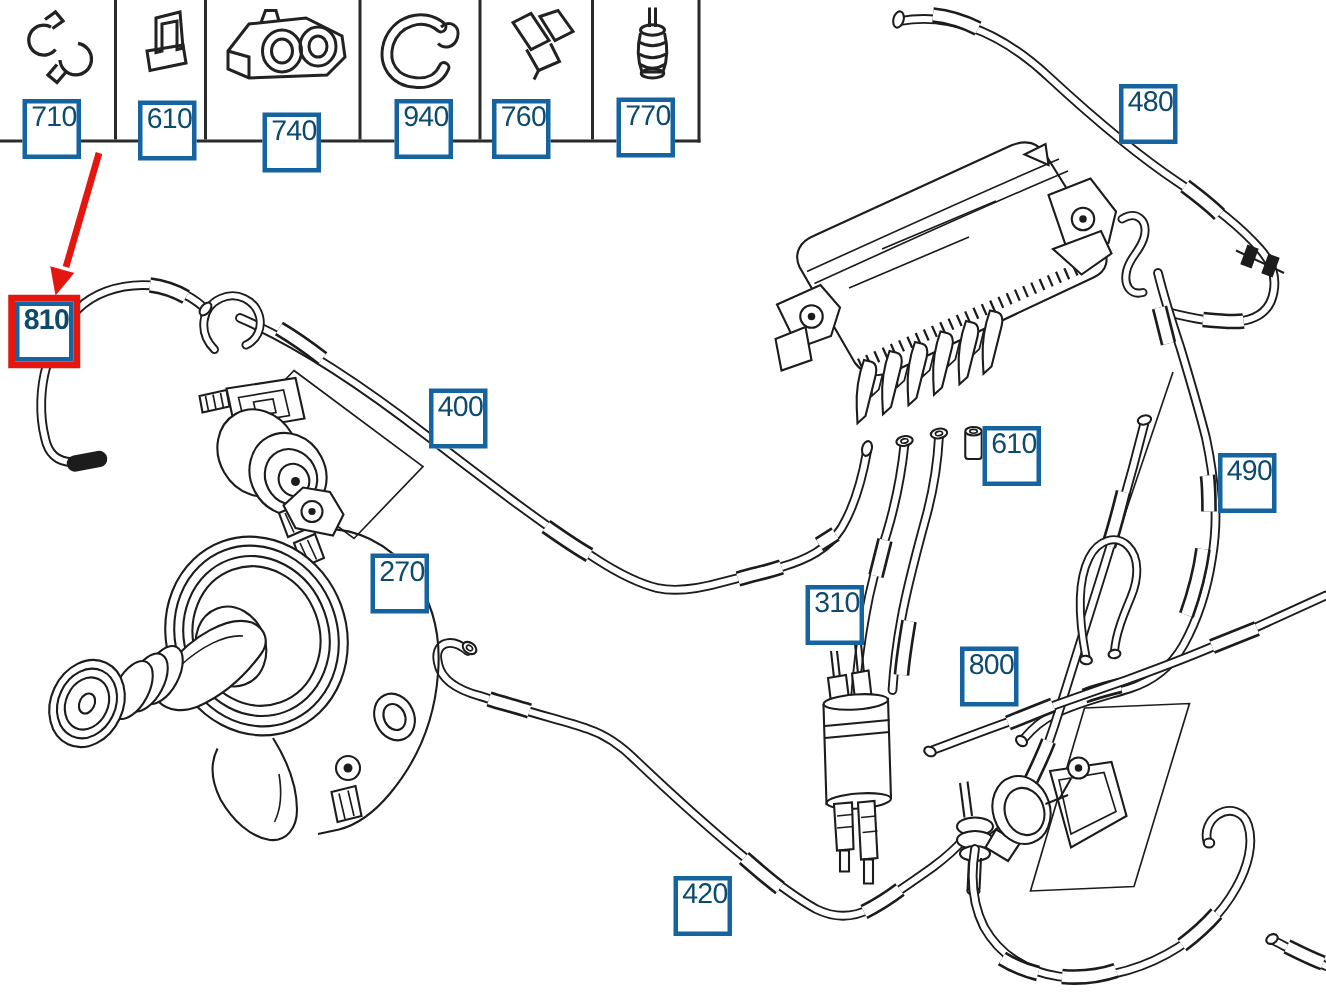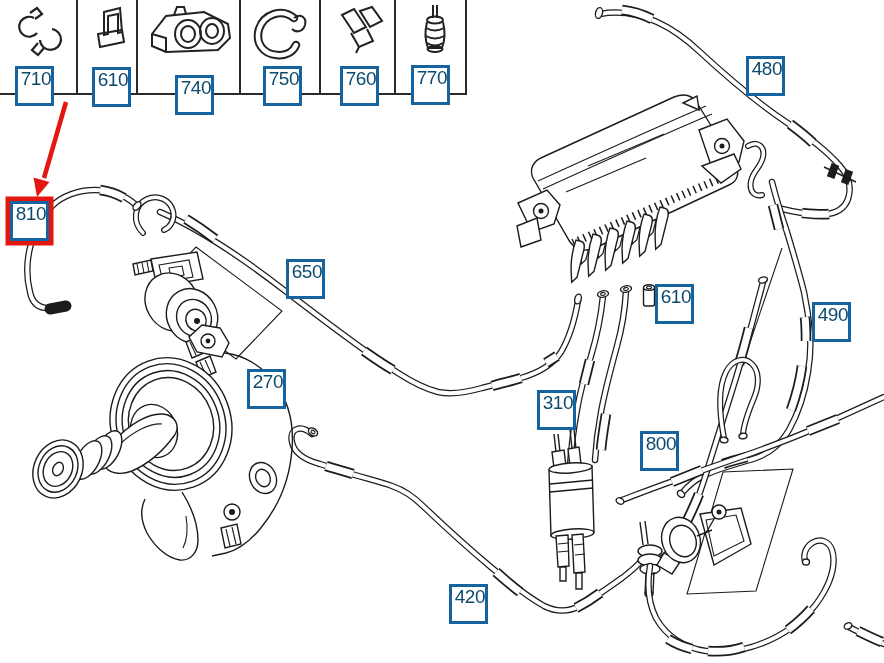--- a/index.html
+++ b/index.html
@@ -13,21 +13,21 @@
   .sw{fill:none;stroke:#fff;stroke-width:7;stroke-linecap:butt;}
   .tb{fill:none;stroke:#1c1c1c;stroke-width:6;stroke-linecap:round;}
   .tw{fill:none;stroke:#fff;stroke-width:3.5;stroke-linecap:round;}
   .ln{fill:none;stroke:#1c1c1c;stroke-width:1.4;}
   .lt{fill:none;stroke:#1c1c1c;stroke-width:1.1;}
   .wf{fill:#fff;stroke:#1c1c1c;stroke-width:1.4;}
   .dk{fill:#1c1c1c;stroke:none;}
   .callout{position:absolute;box-sizing:border-box;width:39px;height:40px;background:#fff;
            border:3px solid #15639f;color:#0c4a6e;font-size:19px;line-height:20px;
            text-align:right;letter-spacing:-0.5px;z-index:5;}
-  .callout.hl{box-shadow:0 0 0 4.5px #e3170f;}
+  .callout.hl{box-shadow:0 0 0 4.5px #e3170f;font-weight:bold;}
   .ptable{position:absolute;left:0;top:0;width:467px;height:95px;
           border:2px solid #2a2a2a;border-left:none;border-top:none;box-sizing:border-box;z-index:3;}
   .vdiv{position:absolute;top:0;width:2px;height:93px;background:#2a2a2a;}
   .cellicon{position:absolute;top:2px;}
 </style>
 </head>
 <body>
 
 <div id="stage">
 
@@ -371,28 +371,28 @@
       <ellipse cx="37" cy="18" rx="8" ry="3.5"></ellipse>
       <path d="M29 20 C27 28,27 38,30 46 L44 46 C47 38,47 28,45 20"></path>
       <ellipse cx="37" cy="47" rx="7.5" ry="3"></ellipse>
       <path d="M28 26 Q37 31 46 26 M28 34 Q37 39 46 34 M29 41 Q37 46 45 41"></path>
     </g>
   </svg>
 
   <div class="callout" style="left:15px;top:66px">710</div>
   <div class="callout" style="left:92px;top:67px">610</div>
   <div class="callout" style="left:175px;top:75px">740</div>
-  <div class="callout" style="left:263px;top:66px">750</div>
-  <div class="callout" style="left:340px;top:66px">760</div>
+  <div class="callout" style="left:263px;top:66px">940</div>
+  <div class="callout" style="left:328px;top:66px">760</div>
   <div class="callout" style="left:411px;top:65px">770</div>
 </div>
 
 <div class="callout" style="left:746px;top:56px">480</div>
 <div class="callout hl" style="left:10px;top:201px">810</div>
-<div class="callout" style="left:286px;top:259px">650</div>
+<div class="callout" style="left:286px;top:259px">400</div>
 <div class="callout" style="left:655px;top:284px">610</div>
 <div class="callout" style="left:812px;top:302px">490</div>
 <div class="callout" style="left:247px;top:369px">270</div>
 <div class="callout" style="left:537px;top:390px">310</div>
 <div class="callout" style="left:640px;top:431px">800</div>
 <div class="callout" style="left:449px;top:584px">420</div>
 
 </div>
 
 </body></html>

